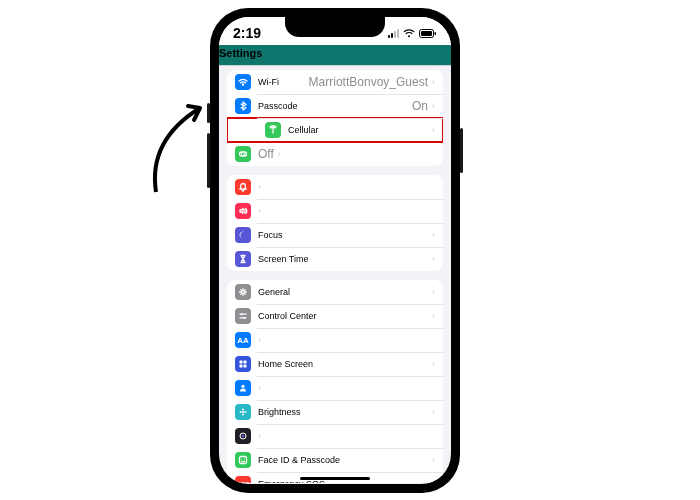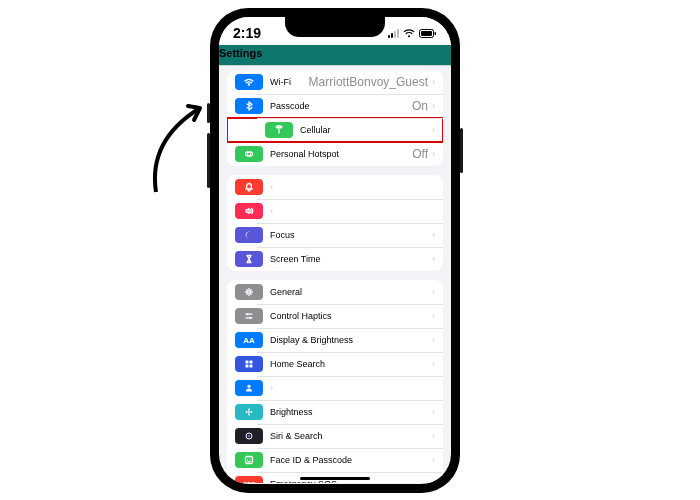--- a/index.html
+++ b/index.html
@@ -100,21 +100,21 @@
     position: relative;
   }
   .row + .row::before{
     content:"";
     position:absolute;
     left:30px; right:0; top:0;
     height:0.5px;
     background:#e3e3e7;
   }
   .icon {
-    width: 28px; height: 16px;
+    width: 16px; height: 16px;
     border-radius: 4px;
     margin-right: 7px;
     flex-shrink: 0;
     display: flex;
     align-items: center;
     justify-content: center;
     color: #fff;
     font-size: 9px;
     font-weight: 700;
   }
@@ -228,21 +228,20 @@
             </div>
             <div class="label">Cellular</div>
             <div class="chev">›</div>
           </div>
           <div class="row">
             <div class="icon" style="background: rgb(52, 199, 89);">
               <svg width="10" height="10" viewBox="0 0 10 10">
                 <path d="M3.5 5a2 2 0 012-2h1a2 2 0 010 4h-1M6.5 5a2 2 0 01-2 2h-1a2 2 0 010-4h1" stroke="#fff" stroke-width="1.3" fill="none" stroke-linecap="round" stroke-linejoin="round"></path>
               </svg>
             </div>
-            <div class="label">Personal Hotspot</div>
             <div class="value">Off</div>
             <div class="chev">›</div>
           </div>
         </div>
         <div class="group">
           <div class="row">
             <div class="icon" style="background: rgb(255, 59, 48);">
               <svg width="10" height="10" viewBox="0 0 10 10">
                 <path d="M5 1.5a2.3 2.3 0 012.3 2.3V6l.9 1H1.8l.9-1V3.8A2.3 2.3 0 015 1.5zM4 8a1 1 0 002 0" stroke="#fff" stroke-width="1.3" fill="none" stroke-linecap="round" stroke-linejoin="round"></path>
               </svg>
@@ -288,40 +287,39 @@
             <div class="chev">›</div>
           </div>
           <div class="row">
             <div class="icon" style="background: rgb(142, 142, 147);">
               <svg width="10" height="10" viewBox="0 0 10 10">
                 <path d="M2 3.2h6M2 6.8h6" stroke="#fff" stroke-width="1.3" fill="none" stroke-linecap="round" stroke-linejoin="round"></path>
                 <circle cx="3.5" cy="3.2" r="1" fill="#fff"></circle>
                 <circle cx="6.5" cy="6.8" r="1" fill="#fff"></circle>
               </svg>
             </div>
-            <div class="label">Control Haptics</div>
+            <div class="label">Control Center</div>
             <div class="chev">›</div>
           </div>
           <div class="row">
             <div class="icon" style="background: rgb(0, 122, 255);">
               <span style="font-size:8px;font-weight:700">AA</span>
             </div>
-            <div class="label">Display &amp; Brightness</div>
             <div class="chev">›</div>
           </div>
           <div class="row">
             <div class="icon" style="background: rgb(51, 85, 221);">
               <svg width="10" height="10" viewBox="0 0 10 10">
                 <rect x="1.5" y="1.5" width="3" height="3" rx=".6" fill="#fff"></rect>
                 <rect x="5.5" y="1.5" width="3" height="3" rx=".6" fill="#fff"></rect>
                 <rect x="1.5" y="5.5" width="3" height="3" rx=".6" fill="#fff"></rect>
                 <rect x="5.5" y="5.5" width="3" height="3" rx=".6" fill="#fff"></rect>
               </svg>
             </div>
-            <div class="label">Home Search</div>
+            <div class="label">Home Screen</div>
             <div class="chev">›</div>
           </div>
           <div class="row">
             <div class="icon" style="background: rgb(0, 122, 255);">
               <svg width="10" height="10" viewBox="0 0 10 10">
                 <circle cx="5" cy="3.3" r="1.6" fill="#fff"></circle>
                 <path d="M2 8.5a3 3 0 016 0z" fill="#fff"></path>
               </svg>
             </div>
             <div class="chev">›</div>
@@ -339,21 +337,20 @@
             <div class="label">Brightness</div>
             <div class="chev">›</div>
           </div>
           <div class="row">
             <div class="icon" style="background: rgb(31, 31, 37);">
               <svg width="10" height="10" viewBox="0 0 10 10">
                 <circle cx="5" cy="5" r="3" fill="none" stroke="#fff" stroke-width="1"></circle>
                 <circle cx="5" cy="5" r="1.3" fill="#6a5acd"></circle>
               </svg>
             </div>
-            <div class="label">Siri &amp; Search</div>
             <div class="chev">›</div>
           </div>
           <div class="row">
             <div class="icon" style="background: rgb(52, 199, 89);">
               <svg width="10" height="10" viewBox="0 0 10 10">
                 <rect x="1.5" y="1.5" width="7" height="7" rx="1.5" stroke="#fff" stroke-width="1.3" fill="none" stroke-linecap="round" stroke-linejoin="round"></rect>
                 <circle cx="3.7" cy="4" r=".5" fill="#fff"></circle>
                 <circle cx="6.3" cy="4" r=".5" fill="#fff"></circle>
                 <path d="M3.7 6.2a2 2 0 002.6 0" stroke="#fff" stroke-width="1.3" fill="none" stroke-linecap="round" stroke-linejoin="round"></path>
               </svg>

